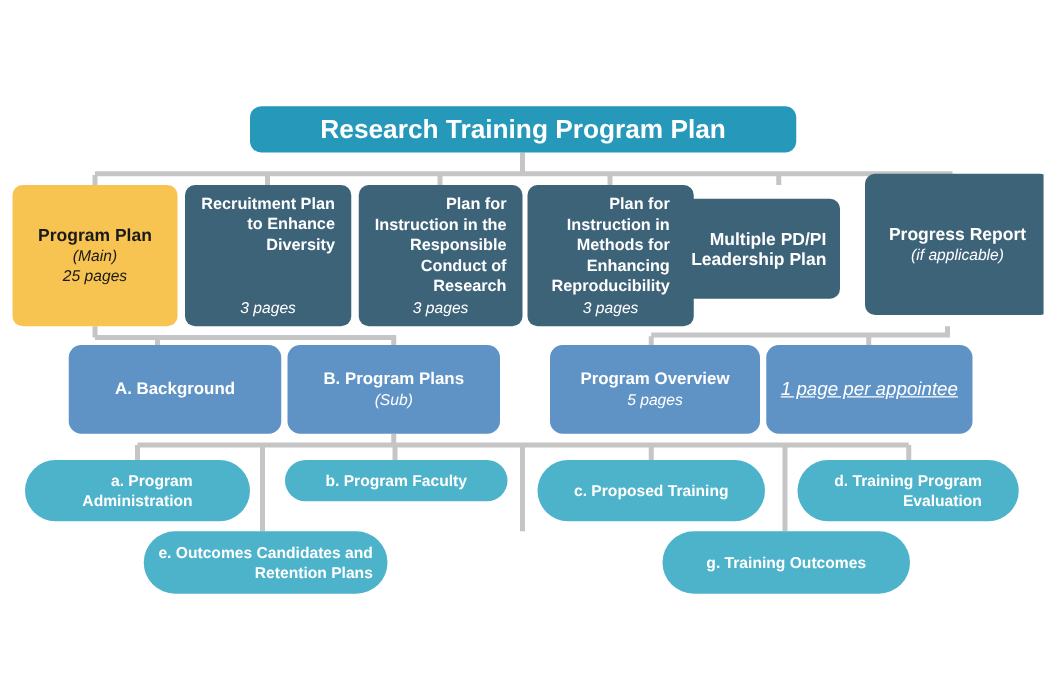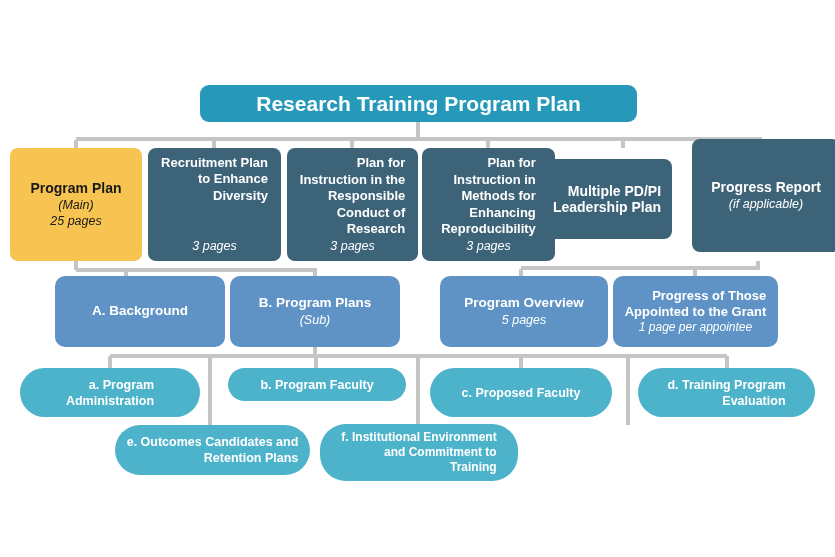--- a/index.html
+++ b/index.html
@@ -26,21 +26,21 @@
     background: #2699BA; border-radius: 9px;
     color: #ffffff; font-weight: bold; font-size: 21px;
   }
   .dark  { background: #3D6379; color: #ffffff; border-radius: 8px; }
   .yellow{ background: #F7C351; color: #1A1A1A; border-radius: 8px; }
   .blue  { background: #5F93C6; color: #ffffff; border-radius: 10px; }
   .pill  { background: #4DB3CB; color: #ffffff; border-radius: 26px; }
   .lbl   { font-weight: bold; white-space: pre-line; line-height: 16.5px; font-size: 13px; }
   .lbl-lg{ font-weight: bold; white-space: pre-line; line-height: 17px; font-size: 14px; }
   .sub   { font-style: italic; font-size: 12.5px; line-height: 16px; white-space: pre-line; }
-  .sub-sm{ font-style: italic; font-size: 12px; line-height: 15px; }
+  .sub-sm{ font-style: italic; font-size: 15px; line-height: 15px; text-decoration: underline; }
   .pill .lbl { font-size: 12.5px; line-height: 16px; }
   .blue .lbl { font-size: 13.5px; }
   .cl { position: absolute; background: #C5C5C5; }
 </style>
 </head>
 <body>
 
 <div id="canvas">
 
   <div class="cl" style="left:416px; top:122px; width:4px; height:17px;"></div>
@@ -125,48 +125,44 @@
     <div class="lbl">B. Program Plans</div>
     <div class="sub">(Sub)</div>
   </div>
 
   <div class="node blue" style="left:440px; top:276px; width:168px; height:71px;">
     <div class="lbl">Program Overview</div>
     <div class="sub">5 pages</div>
   </div>
 
   <div class="node blue" style="left:613px; top:276px; width:165px; height:71px;">
-    <div class="lbl" style="font-size:13px; line-height:16px;">Progress of Those
-Appointed to the Grant</div>
     <div class="sub-sm">1 page per appointee</div>
   </div>
 
   <div class="node pill" style="left:20px; top:368px; width:180px; height:49px;">
     <div class="lbl">a. Program
 Administration</div>
   </div>
 
   <div class="node pill" style="left:228px; top:368px; width:178px; height:33px;">
     <div class="lbl">b. Program Faculty</div>
   </div>
 
   <div class="node pill" style="left:430px; top:368px; width:182px; height:49px;">
-    <div class="lbl">c. Proposed Faculty</div>
+    <div class="lbl">c. Proposed Training</div>
   </div>
 
   <div class="node pill" style="left:638px; top:368px; width:177px; height:49px;">
     <div class="lbl">d. Training Program
 Evaluation</div>
   </div>
 
   <div class="node pill" style="left:115px; top:425px; width:195px; height:50px;">
     <div class="lbl">e. Outcomes Candidates and
 Retention Plans</div>
   </div>
 
-  <div class="node pill" style="left:320px; top:424px; width:198px; height:57px;">
-    <div class="lbl" style="font-size:12px; line-height:15px;">f. Institutional Environment
-and Commitment to
-Training</div>
+
+  <div class="node pill" style="left:530px; top:425px; width:198px; height:50px;">
+    <div class="lbl">g. Training Outcomes</div>
   </div>
-
 
 </div>
 
 </body></html>

